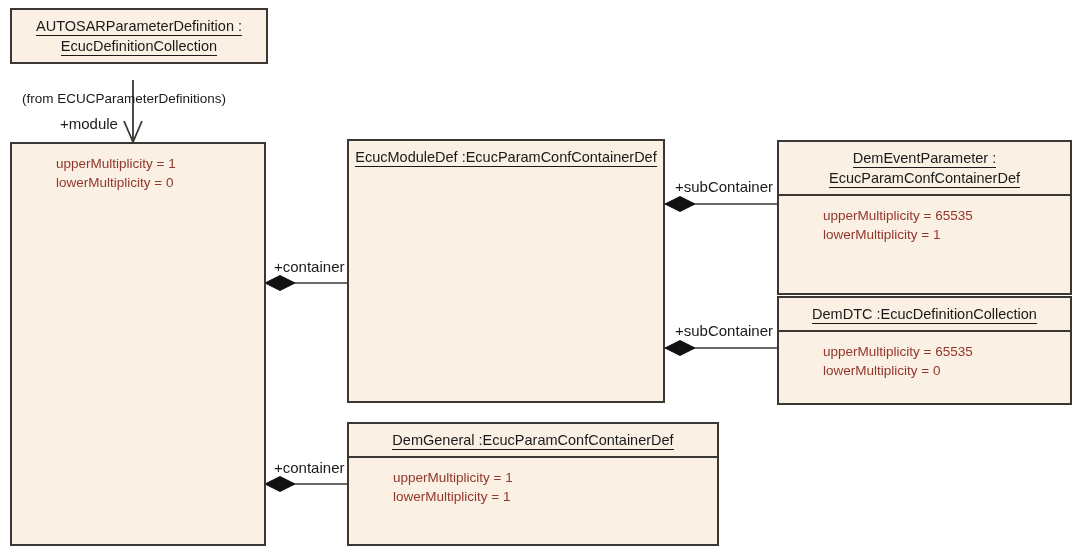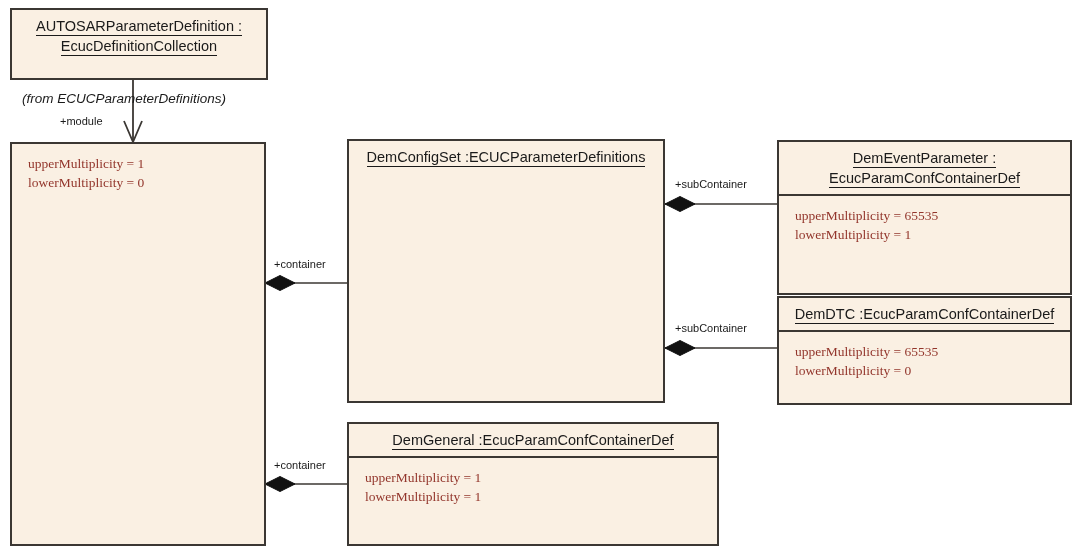--- a/index.html
+++ b/index.html
@@ -39,40 +39,38 @@
     color: #1a1a1a;
     line-height: 18px;
     border-bottom: 1.4px solid #1a1a1a;
     white-space: nowrap;
   }
   .class-title.line2 {
     margin-top: 1px;
   }
   .class-body {
     box-sizing: border-box;
-    padding: 10px 0 0 16px;
-    font-family: Liberation Serif, serif;
+    padding: 10px 0 0 44px;
   }
   .attr {
     font-size: 13.5px;
     color: #93362c;
     line-height: 19px;
     white-space: nowrap;
   }
   .edge-label {
     position: absolute;
-    font-size: 11px;
+    font-size: 15px;
     color: #1a1a1a;
     white-space: nowrap;
     z-index: 6;
   }
   .from-label {
     position: absolute;
     font-size: 13.5px;
-    font-style: italic;
     color: #1a1a1a;
     white-space: nowrap;
     z-index: 6;
   }
   svg.wires {
     position: absolute;
     left: 0;
     top: 0;
     width: 1080px;
     height: 552px;
@@ -96,62 +94,62 @@
     <line x1="265" y1="484" x2="347" y2="484" stroke="#3b3733" stroke-width="1.6"></line>
     <polygon points="265,484 280,476.5 295,484 280,491.5" fill="#111111" stroke="#111111" stroke-width="1"></polygon>
 
     <line x1="665" y1="204" x2="777" y2="204" stroke="#3b3733" stroke-width="1.6"></line>
     <polygon points="665,204 680,196.5 695,204 680,211.5" fill="#111111" stroke="#111111" stroke-width="1"></polygon>
 
     <line x1="665" y1="348" x2="777" y2="348" stroke="#3b3733" stroke-width="1.6"></line>
     <polygon points="665,348 680,340.5 695,348 680,355.5" fill="#111111" stroke="#111111" stroke-width="1"></polygon>
   </svg>
 
-  <div class="uml-class" style="left:10px; top:8px; width:258px; height:72px;">
+  <div class="uml-class" style="left:10px; top:8px; width:258px; height:56px;">
     <div class="class-header">
       <div class="class-title">AUTOSARParameterDefinition :</div>
       <div class="class-title line2">EcucDefinitionCollection</div>
     </div>
   </div>
 
   <div class="from-label" style="left:22px; top:91px;">(from ECUCParameterDefinitions)</div>
 
   <div class="edge-label" style="left:60px; top:115px;">+module</div>
 
   <div class="uml-class" style="left:10px; top:142px; width:256px; height:404px;">
     <div class="class-body">
       <div class="attr">upperMultiplicity = 1</div>
       <div class="attr">lowerMultiplicity = 0</div>
     </div>
   </div>
 
   <div class="uml-class" style="left:347px; top:139px; width:318px; height:264px;">
     <div class="class-header">
-      <div class="class-title">DemConfigSet :ECUCParameterDefinitions</div>
+      <div class="class-title">EcucModuleDef :EcucParamConfContainerDef</div>
     </div>
   </div>
 
   <div class="edge-label" style="left:274px; top:258px;">+container</div>
 
   <div class="uml-class" style="left:777px; top:140px; width:295px; height:155px;">
     <div class="class-header with-sep">
       <div class="class-title">DemEventParameter :</div>
       <div class="class-title line2">EcucParamConfContainerDef</div>
     </div>
     <div class="class-body">
       <div class="attr">upperMultiplicity = 65535</div>
       <div class="attr">lowerMultiplicity = 1</div>
     </div>
   </div>
 
   <div class="edge-label" style="left:675px; top:178px;">+subContainer</div>
 
   <div class="uml-class" style="left:777px; top:296px; width:295px; height:109px;">
     <div class="class-header with-sep">
-      <div class="class-title">DemDTC :EcucParamConfContainerDef</div>
+      <div class="class-title">DemDTC :EcucDefinitionCollection</div>
     </div>
     <div class="class-body">
       <div class="attr">upperMultiplicity = 65535</div>
       <div class="attr">lowerMultiplicity = 0</div>
     </div>
   </div>
 
   <div class="edge-label" style="left:675px; top:322px;">+subContainer</div>
 
   <div class="uml-class" style="left:347px; top:422px; width:372px; height:124px;">

